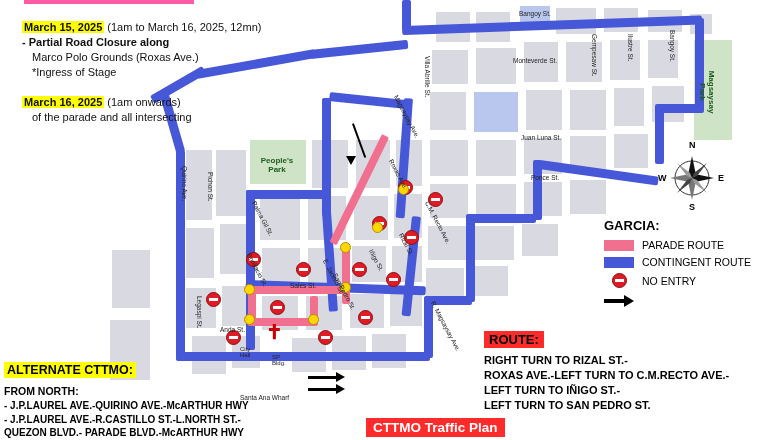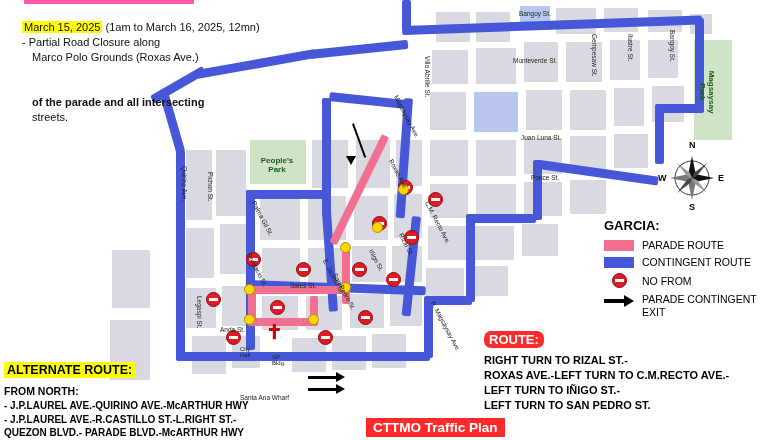--- a/index.html
+++ b/index.html
@@ -27,21 +27,21 @@
     background:#e01b24;border:1px solid #8a0d12;
   }
   .no-entry:after{
     content:"";position:absolute;left:2px;top:5px;width:9px;height:2.5px;background:#ffffff;
   }
   .yellow-dot{position:absolute;width:9px;height:9px;border-radius:50%;background:#ffd700;border:1px solid #b38f00;}
 
   
   .hl{background:#ffff00;padding:0 2px;}
   .callout{position:absolute;font-size:11px;color:#111;line-height:1.35;}
-  .callout b{font-weight:normal;border-radius:6px;}
+  .callout b{font-weight:bold;border-radius:6px;}
 
   .street-label{position:absolute;font-size:6.5px;color:#222;white-space:nowrap;}
   .street-label.rot{transform-origin:left top;}
 
   
   #legend{position:absolute;left:604px;top:218px;width:172px;}
   #legend .legend-title{font-size:13px;font-weight:bold;color:#000;margin-bottom:6px;}
   .legend-row{display:flex;align-items:center;margin-bottom:5px;font-size:10.5px;color:#000;}
   .legend-swatch{width:30px;height:11px;margin-right:8px;flex:none;}
   .sw-parade{background:#f2708f;}
@@ -49,21 +49,21 @@
   .sw-noentry{width:30px;display:flex;justify-content:center;margin-right:8px;flex:none;}
   .sw-noentry .ne{position:relative;width:13px;height:13px;border-radius:50%;background:#e01b24;border:1px solid #8a0d12;}
   .sw-noentry .ne:after{content:"";position:absolute;left:2px;top:5px;width:9px;height:2.5px;background:#fff;}
   .sw-arrow{width:30px;margin-right:8px;flex:none;display:flex;align-items:center;}
   .sw-arrow .shaft{height:4px;background:#000;width:20px;}
   .sw-arrow .head{width:0;height:0;border-top:6px solid transparent;border-bottom:6px solid transparent;border-left:10px solid #000;}
   .legend-text2{line-height:1.2;}
 
   
   #route-box{position:absolute;left:484px;top:330px;width:290px;}
-  .route-head{display:inline-block;background:#ff2a2a;color:#ffffff;font-weight:bold;font-size:13px;padding:1px 5px;border-radius:7px;}
+  .route-head{display:inline-block;background:#ff2a2a;color:#000000;font-weight:bold;font-size:13px;padding:1px 5px;}
   .route-lines{margin-top:5px;font-size:11px;font-weight:bold;color:#000;line-height:1.35;}
 
   
   #alt-box{position:absolute;left:4px;top:360px;width:260px;}
   .alt-head{display:inline-block;background:#ffff00;color:#000;font-weight:bold;font-size:12.5px;padding:1px 3px;}
   .alt-sub{font-size:10.5px;font-weight:bold;margin-top:7px;color:#000;}
   .alt-list{font-size:10px;font-weight:bold;color:#000;line-height:1.35;margin-top:2px;}
 
   
   #cttmo{position:absolute;left:366px;top:418px;background:#ff2a2a;color:#fff;font-weight:bold;font-size:13.5px;padding:2px 7px;}
@@ -262,25 +262,27 @@
     <div class="street-label" style="left:240px;top:346px;font-size:6px;">City<br>Hall</div>
     <div class="street-label" style="left:272px;top:354px;font-size:6px;">SP<br>Bldg.</div>
     <div class="street-label" style="left:240px;top:394px;font-size:6.5px;">Santa Ana Wharf</div>
   </div>
 
   <div class="callout" style="left:22px;top:20px;width:300px;">
     <div><span class="hl"><b>March 15, 2025</b></span>
       <span>(1am to March 16, 2025, 12mn)</span></div>
     <div><b>- Partial Road Closure along</b></div>
     <div style="padding-left:10px;">Marco Polo Grounds (Roxas Ave.)</div>
+    <div style="padding-left:10px;">*Ingress of Stage</div>
   </div>
 
   <div class="callout" style="left:22px;top:95px;width:300px;">
-    <div style="padding-left:10px;font-weight:bold;">of the parade and all intersecting</div>
-    <div style="padding-left:10px;">streets.</div>
+    <div><span class="hl"><b>March 16, 2025</b></span>
+      <span>(1am onwards)</span></div>
+    <div style="padding-left:10px;">of the parade and all intersecting</div>
   </div>
 
   <div id="compass">
     <svg width="70" height="70" viewBox="0 0 70 70">
       <circle cx="35" cy="36" r="17" fill="none" stroke="#333" stroke-width="1"></circle>
       <polygon points="35,14 39,33 35,36 31,33" fill="#111"></polygon>
       <polygon points="35,58 39,39 35,36 31,39" fill="#777"></polygon>
       <polygon points="13,36 32,32 35,36 32,40" fill="#777"></polygon>
       <polygon points="57,36 38,32 35,36 38,40" fill="#111"></polygon>
       <polygon points="20,21 33,31 35,36 30,34" fill="#999"></polygon>
@@ -304,48 +306,47 @@
 
     <div class="legend-row">
       <div class="legend-swatch sw-alt"></div>
       <div>CONTINGENT ROUTE</div>
     </div>
 
     <div class="legend-row">
       <div class="sw-noentry">
           <div class="ne"></div>
         </div>
-      <div>NO FROM</div>
+      <div>NO ENTRY</div>
     </div>
 
     <div class="legend-row" style="align-items:flex-start;">
       <div class="sw-arrow" style="margin-top:2px;">
         <div class="shaft"></div>
           <div class="head"></div>
       </div>
-      <div class="legend-text2">PARADE CONTINGENT EXIT</div>
     </div>
   </div>
 
   <div id="route-box">
     <div class="route-head">ROUTE:</div>
     <div class="route-lines">
       <div>RIGHT TURN TO RIZAL ST.-</div>
       <div>ROXAS AVE.-LEFT TURN TO C.M.RECTO AVE.-</div>
       <div>LEFT TURN TO IÑIGO ST.-</div>
       <div>LEFT TURN TO SAN PEDRO ST.</div>
     </div>
   </div>
 
   <div id="alt-box">
-    <div class="alt-head">ALTERNATE ROUTE:</div>
+    <div class="alt-head">ALTERNATE CTTMO:</div>
     <div class="alt-sub">FROM NORTH:</div>
     <div class="alt-list">
       <div>- J.P.LAUREL AVE.-QUIRINO AVE.-McARTHUR HWY</div>
-      <div>- J.P.LAUREL AVE.-R.CASTILLO ST.-L.RIGHT ST.-</div>
+      <div>- J.P.LAUREL AVE.-R.CASTILLO ST.-L.NORTH ST.-</div>
       <div>  QUEZON BLVD.- PARADE BLVD.-McARTHUR HWY</div>
       <div>- J.P.LAUREL AVE.-CABAGUIO-L.GARCIA ST.-</div>
     </div>
   </div>
 
   <div id="cttmo">CTTMO Traffic Plan</div>
 
 </div>
 
 </body></html>

